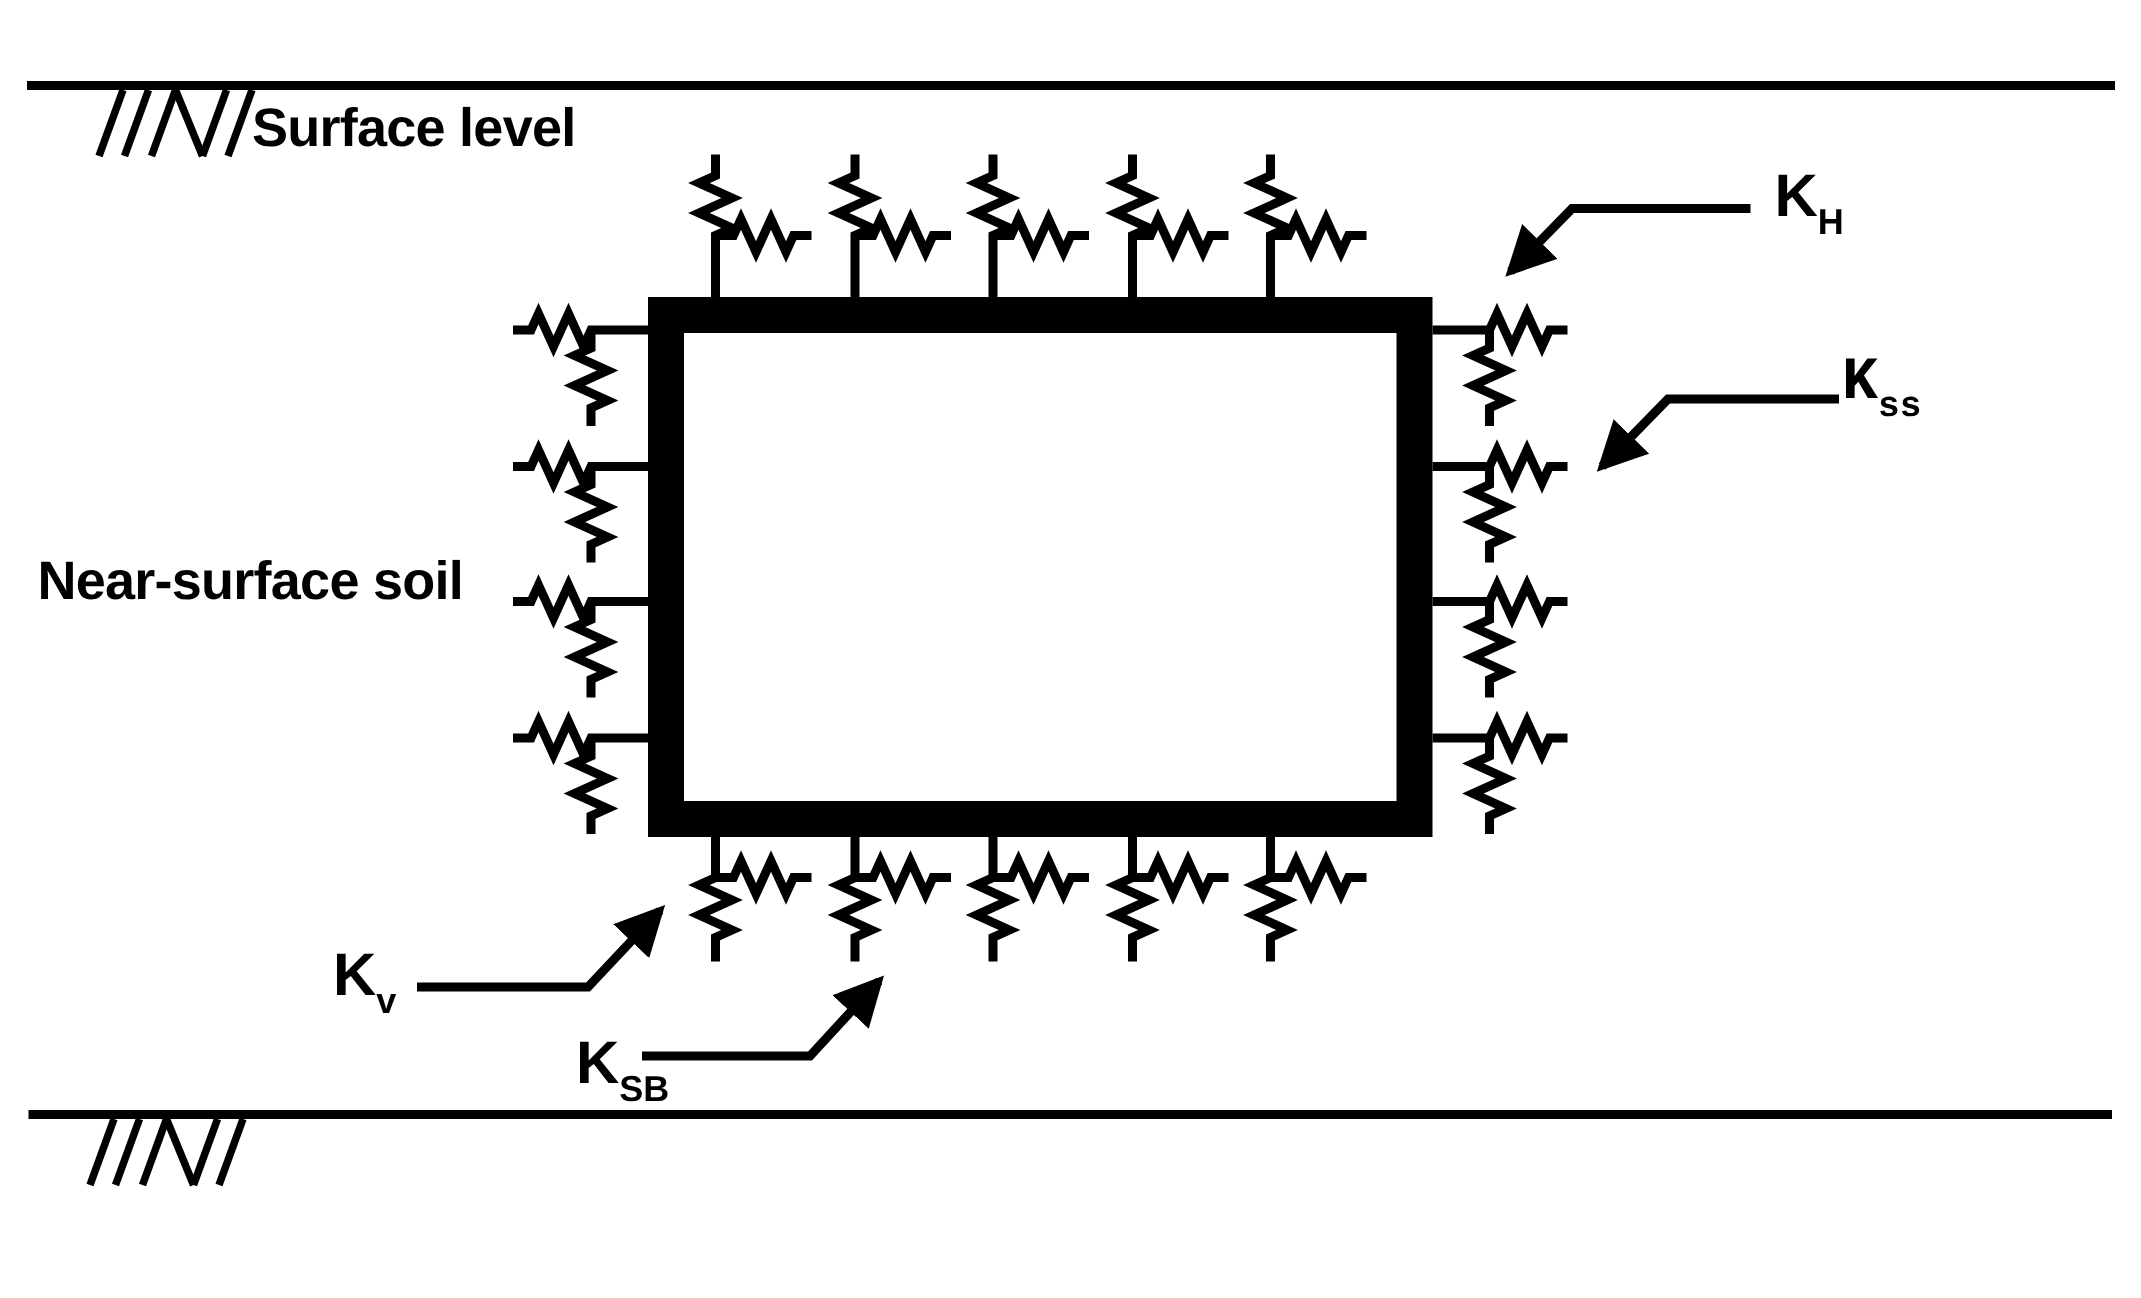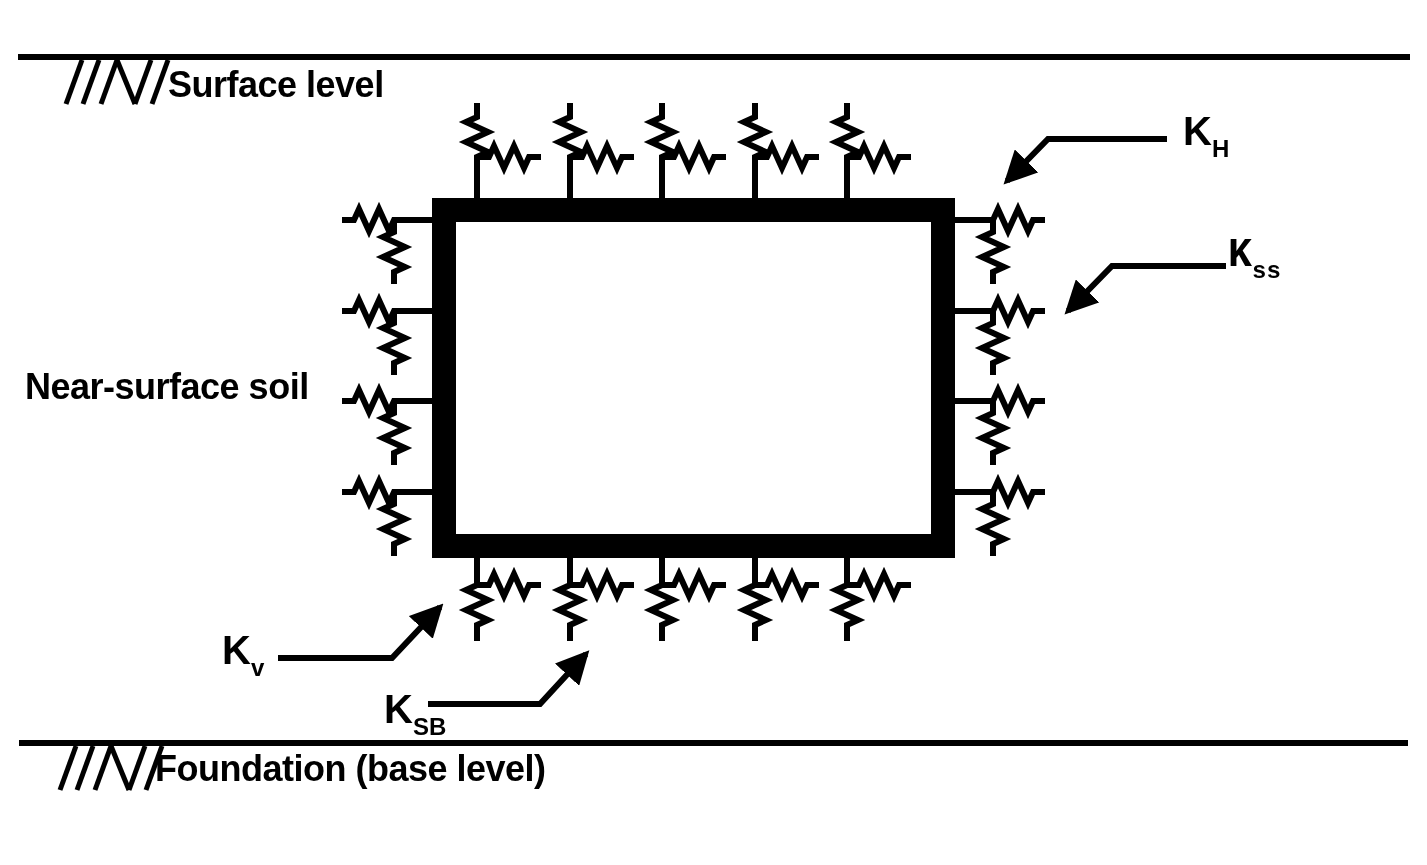--- a/index.html
+++ b/index.html
@@ -117,21 +117,20 @@
     <path d="M 1167,139 H 1048 L 1007,181" fill="none" stroke="#000" stroke-width="6" marker-end="url(#ah)"></path>
     <path d="M 1226,266 H 1112 L 1068,311" fill="none" stroke="#000" stroke-width="6" marker-end="url(#ah)"></path>
     <path d="M 278,658 H 392 L 440,607" fill="none" stroke="#000" stroke-width="6" marker-end="url(#ah)"></path>
     <path d="M 428,704 H 540 L 586,654" fill="none" stroke="#000" stroke-width="6" marker-end="url(#ah)"></path>
   </svg>
 
   <div class="lbl" style="left:168px;top:67px;">Surface level</div>
 
   <div class="lbl" style="left:25px;top:369px;">Near-surface soil</div>
 
-  <div class="lbl" style="left:155px;top:751px;">Foundation (base level)</div>
 
   <div class="klabel" style="left:1183px;top:111px;">
     <span>K</span><span class="sub">H</span>
   </div>
 
   <div class="klabel" style="left:1228px;top:236px;font-family:Liberation Mono, monospace;">
     <span>K</span><span class="sub">ss</span>
   </div>
 
   <div class="klabel" style="left:222px;top:630px;">

